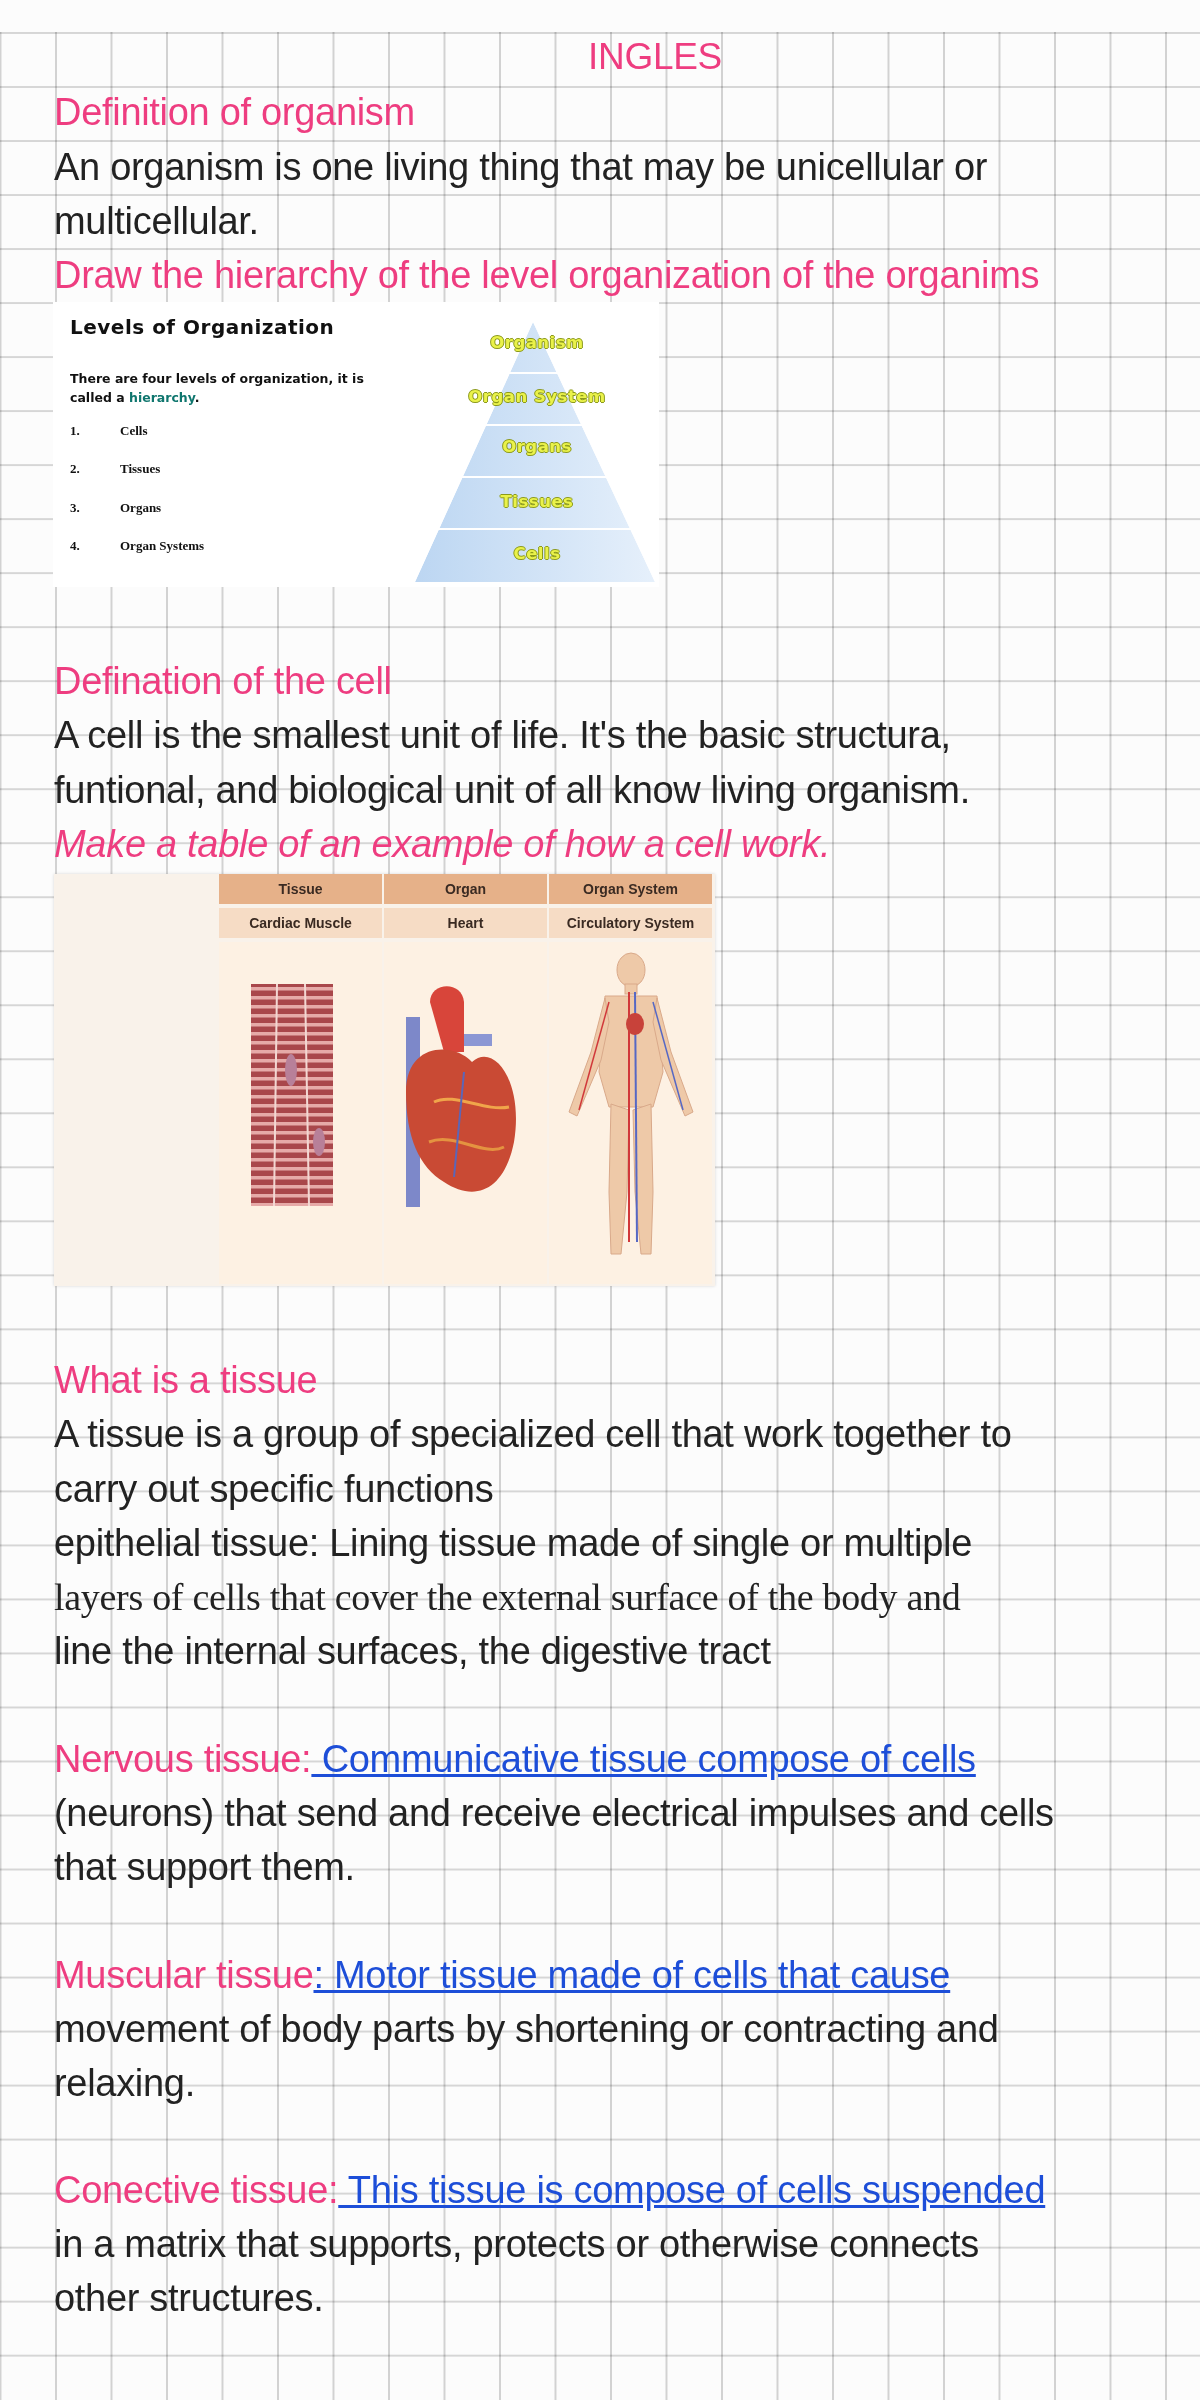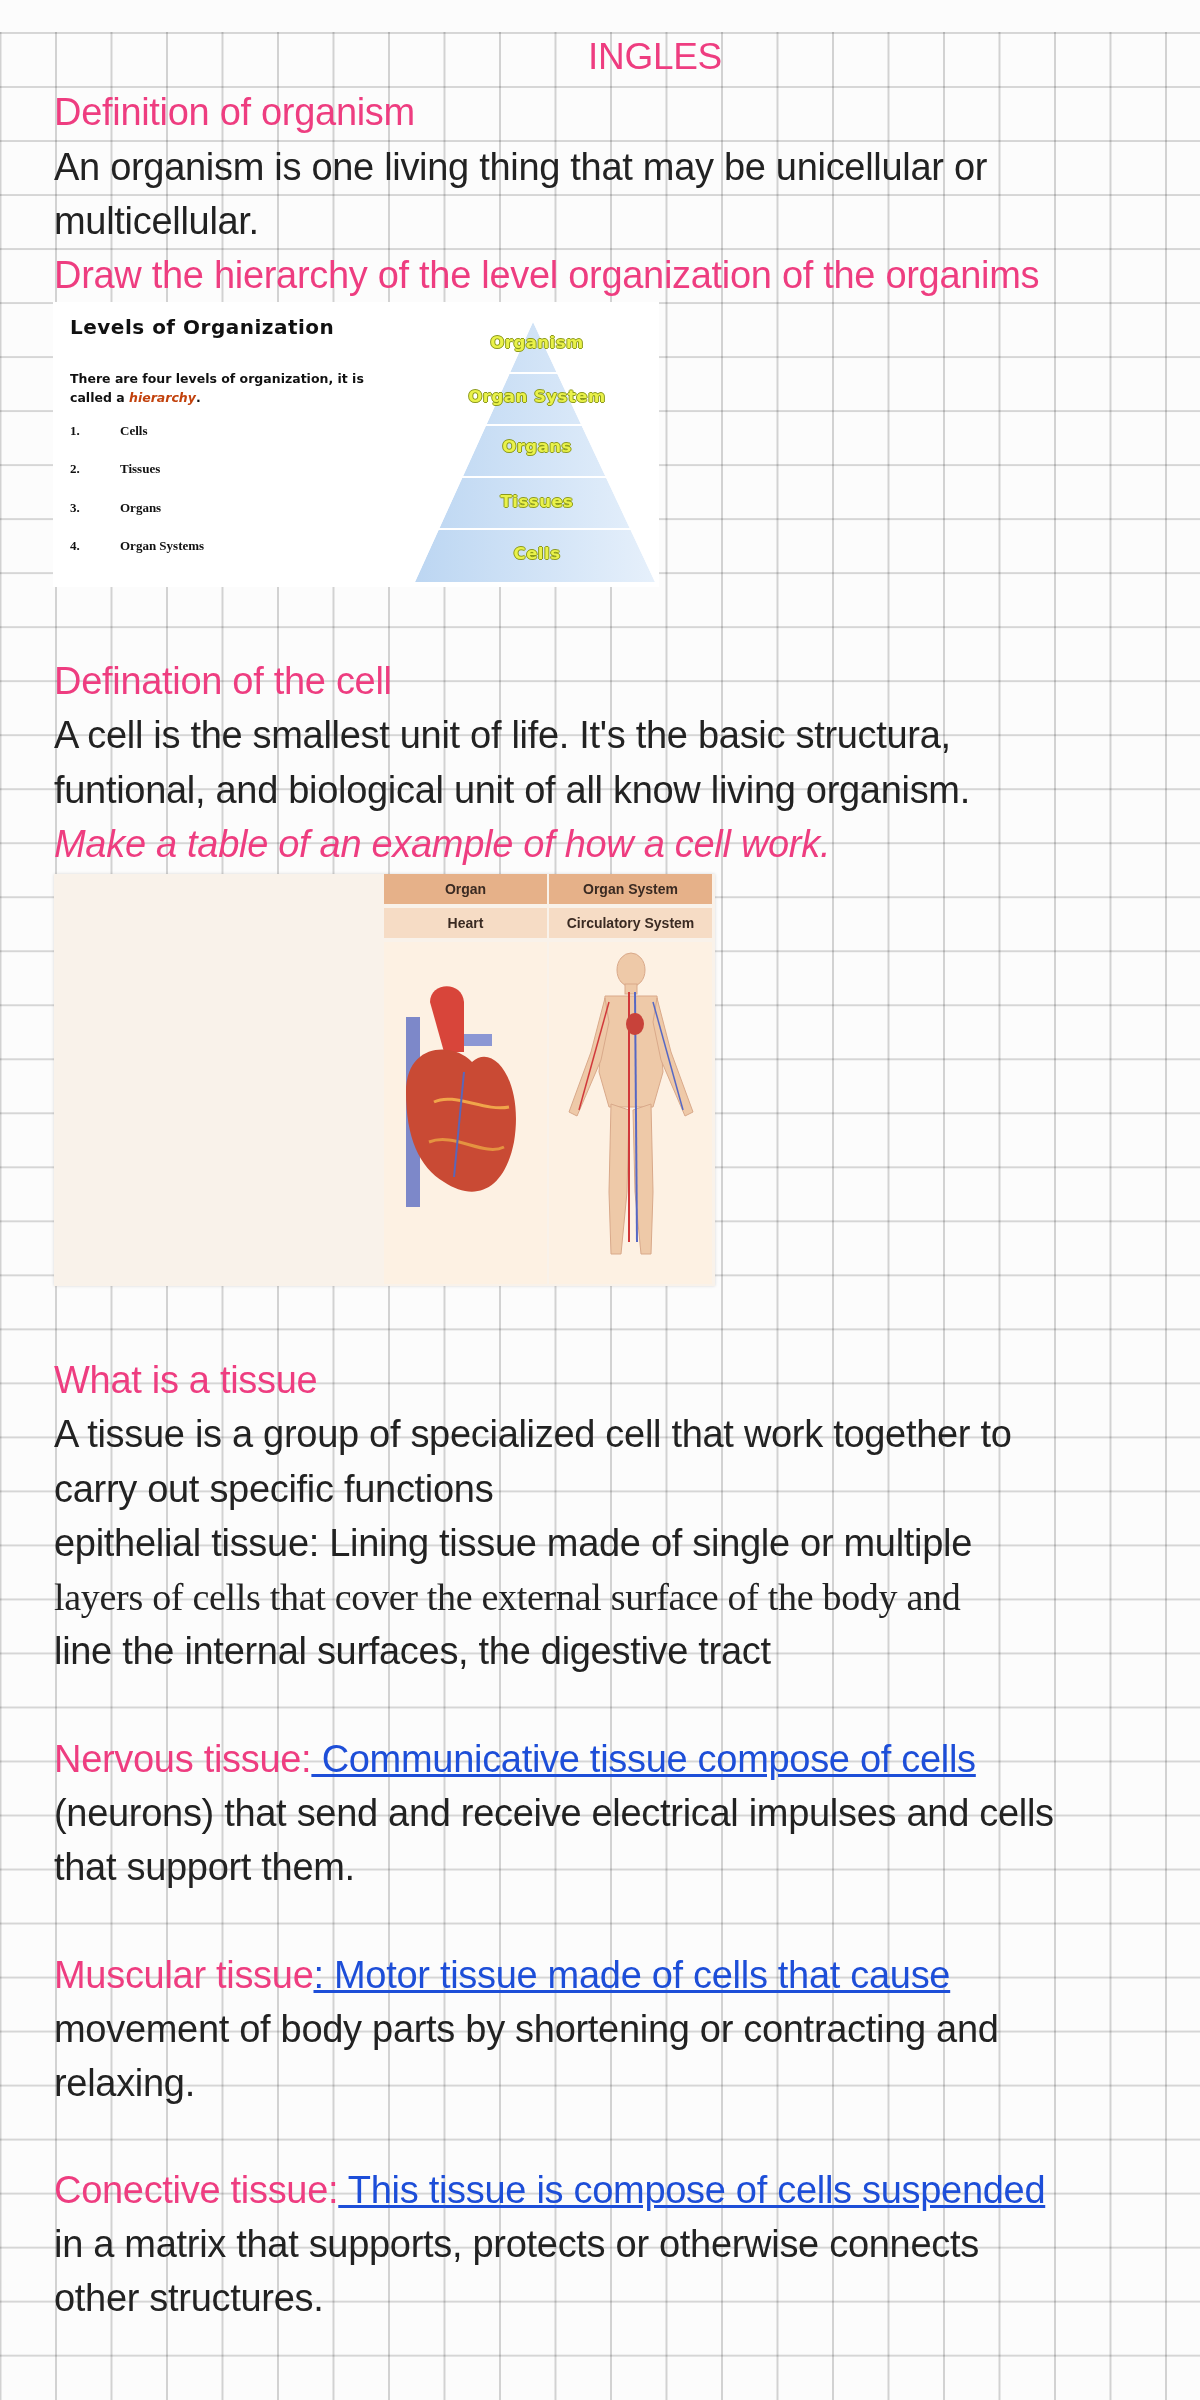--- a/index.html
+++ b/index.html
@@ -33,21 +33,21 @@
   .levels-img .h {
     position: absolute; left: 17px; top: 13px;
     font-family: "DejaVu Sans", sans-serif; font-weight: bold; font-size: 20px; color: #111;
     letter-spacing: 0.5px;
     text-align: center;
   }
   .levels-img .p {
     position: absolute; left: 17px; top: 67px; width: 320px;
     font-family: "DejaVu Sans", sans-serif; font-weight: bold; font-size: 12.5px; line-height: 19px; color: #111;
   }
-  .levels-img .p .red { color: #c2410c; font-style: italic; }
+  .levels-img .p .red { color: #0f766e; }
   .levels-img .li {
     position: absolute; left: 17px;
     font-family: Liberation Serif, serif; font-weight: bold; font-size: 13px; color: #111;
   }
   .levels-img .li .num { display: inline-block; width: 50px; }
   .pyramid { position: absolute; left: 362px; top: 18px; width: 244px; height: 265px; }
   .pyr-label {
     position: absolute; left: 0; width: 244px; text-align: center;
     font-family: "DejaVu Sans", sans-serif; font-weight: bold; font-size: 16.5px;
     color: #eaf24a; letter-spacing: 0.5px;
@@ -119,20 +119,39 @@
     <div class="pyr-label" style="top:224px;">Cells</div>
   </div>
 </div>
 
 <div class="line pink" style="top:654px;">Defination of the cell</div>
 <div class="line" style="top:708px;">A cell is the smallest unit of life. It's the basic structura,</div>
 <div class="line" style="top:763px;">funtional, and biological unit of all know living organism.</div>
 <div class="line pink" style="top:817px;font-style:italic;">Make a table of an example of how a cell work.</div>
 
 <div class="cell-img">
+  <div class="cell-col" style="left:165px;">
+    <div class="cell-hd">Tissue</div>
+    <div class="cell-sub">Cardiac Muscle</div>
+    <div class="cell-body">
+      <svg width="163" height="342" viewBox="0 0 163 342">
+        <defs>
+          <pattern id="stripe2" width="12" height="9" patternUnits="userSpaceOnUse">
+            <rect width="12" height="9" fill="#a9474b"></rect>
+            <rect width="12" height="3.5" fill="#e6aaa8"></rect>
+          </pattern>
+        </defs>
+        <rect x="32" y="42" width="82" height="222" fill="url(#stripe2)"></rect>
+        <line x1="58" y1="42" x2="55" y2="264" stroke="#f3d7d3" stroke-width="2"></line>
+        <line x1="86" y1="42" x2="90" y2="264" stroke="#f3d7d3" stroke-width="2"></line>
+        <ellipse cx="72" cy="128" rx="6" ry="16" fill="#b88099"></ellipse>
+        <ellipse cx="100" cy="200" rx="6" ry="14" fill="#b88099"></ellipse>
+      </svg>
+    </div>
+  </div>
   <div class="cell-col" style="left:330px;">
     <div class="cell-hd">Organ</div>
     <div class="cell-sub">Heart</div>
     <div class="cell-body">
       <svg width="163" height="342" viewBox="0 0 163 342">
         <rect x="22" y="75" width="14" height="190" fill="#7d88c9"></rect>
         <rect x="68" y="92" width="40" height="12" fill="#8c97d4"></rect>
         <path d="M46,60 C46,40 78,38 80,60 L80,110 L60,110 Z" fill="#d8453a"></path>
         <path d="M22,150 C22,100 70,100 88,120 C110,100 140,140 130,200 C120,250 90,260 60,240 C35,225 22,195 22,150 Z" fill="#c94a34"></path>
         <path d="M50,160 C70,150 100,170 125,165" stroke="#f0a54a" stroke-width="3" fill="none"></path>

